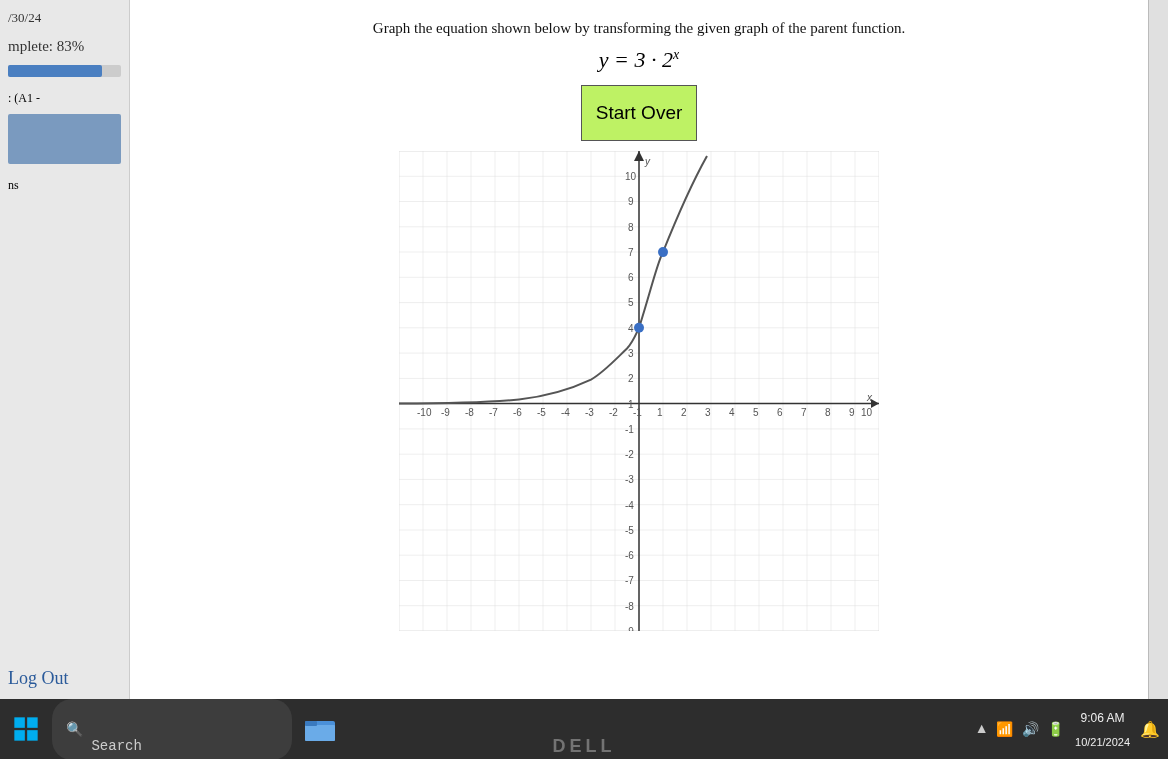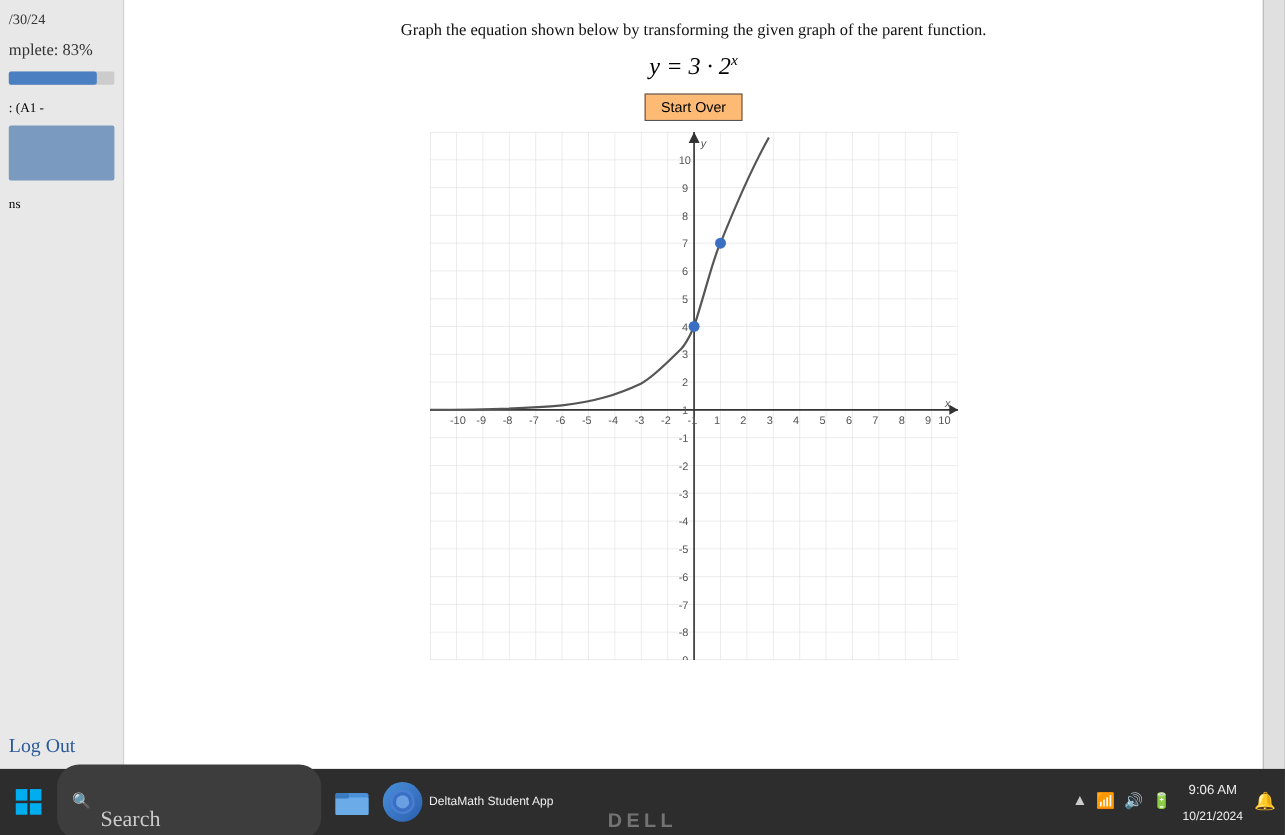--- a/index.html
+++ b/index.html
@@ -18,21 +18,21 @@
       top: 0;
       left: 0;
       right: 0;
       bottom: 60px;
       background: #f0f0f0;
       display: flex;
     }
 
     
     .sidebar {
-      width: 113px;
+      width: 130px;
       background: #e8e8e8;
       border-right: 1px solid #ccc;
       display: flex;
       flex-direction: column;
       padding: 10px 8px;
       gap: 8px;
     }
 
     .sidebar-info {
       font-size: 13px;
@@ -106,23 +106,23 @@
       font-family: 'Times New Roman', Times, serif;
       font-style: italic;
     }
 
     .equation sup {
       font-size: 14px;
     }
 
     .start-over-btn {
       border: 1px solid #555;
-      background: #fdba74;
-      padding: 4px 14px;
-      font-size: 13px;
+      background: #bef264;
+      padding: 16px 14px;
+      font-size: 19px;
       cursor: pointer;
       margin-bottom: 10px;
       font-family: Arial, sans-serif;
     }
 
     
     .graph-container {
       position: relative;
       width: 480px;
       height: 480px;
@@ -179,22 +179,22 @@
       cursor: pointer;
     }
 
     .search-icon-tb {
       color: #aaa;
       font-size: 14px;
     }
 
     .search-text-tb {
       color: #ccc;
-      font-size: 20px;
-      font-family: Liberation Serif, serif;
+      font-size: 14px;
+      font-family: Liberation Mono, monospace;
       margin-top: 33px;
     }
 
     .taskbar-app {
       width: 40px;
       height: 40px;
       display: flex;
       align-items: center;
       justify-content: center;
       cursor: pointer;
@@ -455,30 +455,20 @@
   </div>
 
   <div class="taskbar-app">
     <svg width="32" height="28" viewBox="0 0 32 28">
       <rect x="1" y="6" width="30" height="20" rx="2" fill="#4a90d9"></rect>
       <rect x="1" y="10" width="30" height="16" rx="1" fill="#6aabe8"></rect>
       <rect x="1" y="6" width="12" height="5" rx="1" fill="#3a7abf"></rect>
     </svg>
   </div>
 
-  <div class="taskbar-app-group">
-    <div class="deltamath-icon">
-      <svg width="22" height="22" viewBox="0 0 22 22">
-        <circle cx="11" cy="11" r="11" fill="#4a7fd4"></circle>
-        <circle cx="11" cy="11" r="9" fill="#3a6fc4"></circle>
-        <circle cx="11" cy="11" r="6" fill="#6a9fe4"></circle>
-      </svg>
-    </div>
-    <span class="deltamath-label">DeltaMath Student App</span>
-  </div>
 
   <div class="taskbar-right">
     <div class="system-icons">
       <span class="sys-icon">▲</span>
       <span class="sys-icon">📶</span>
       <span class="sys-icon">🔊</span>
       <span class="sys-icon">🔋</span>
     </div>
     <div class="clock">
       <div class="clock-time">9:06 AM</div>

